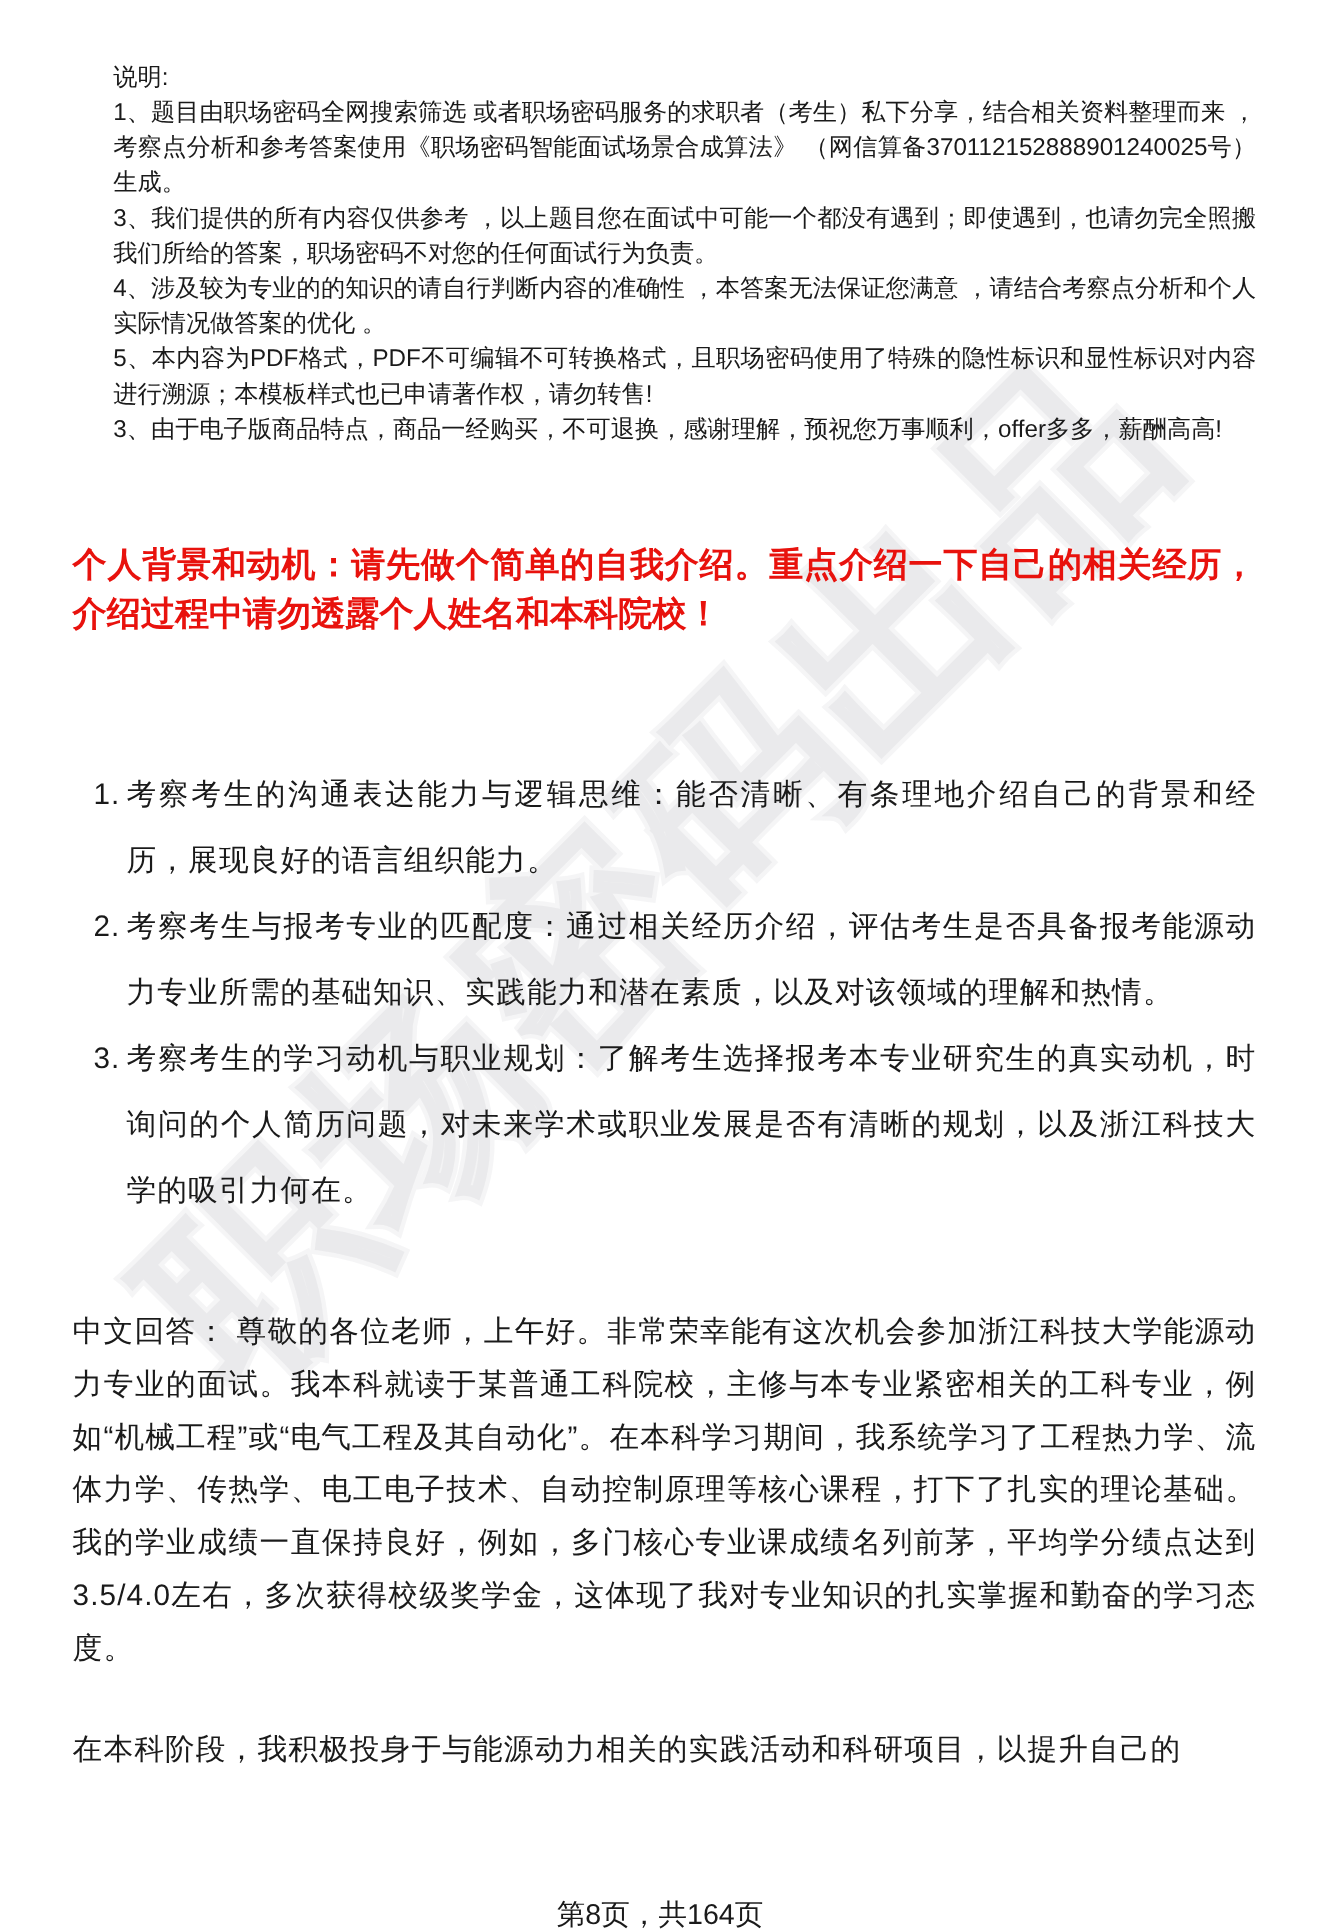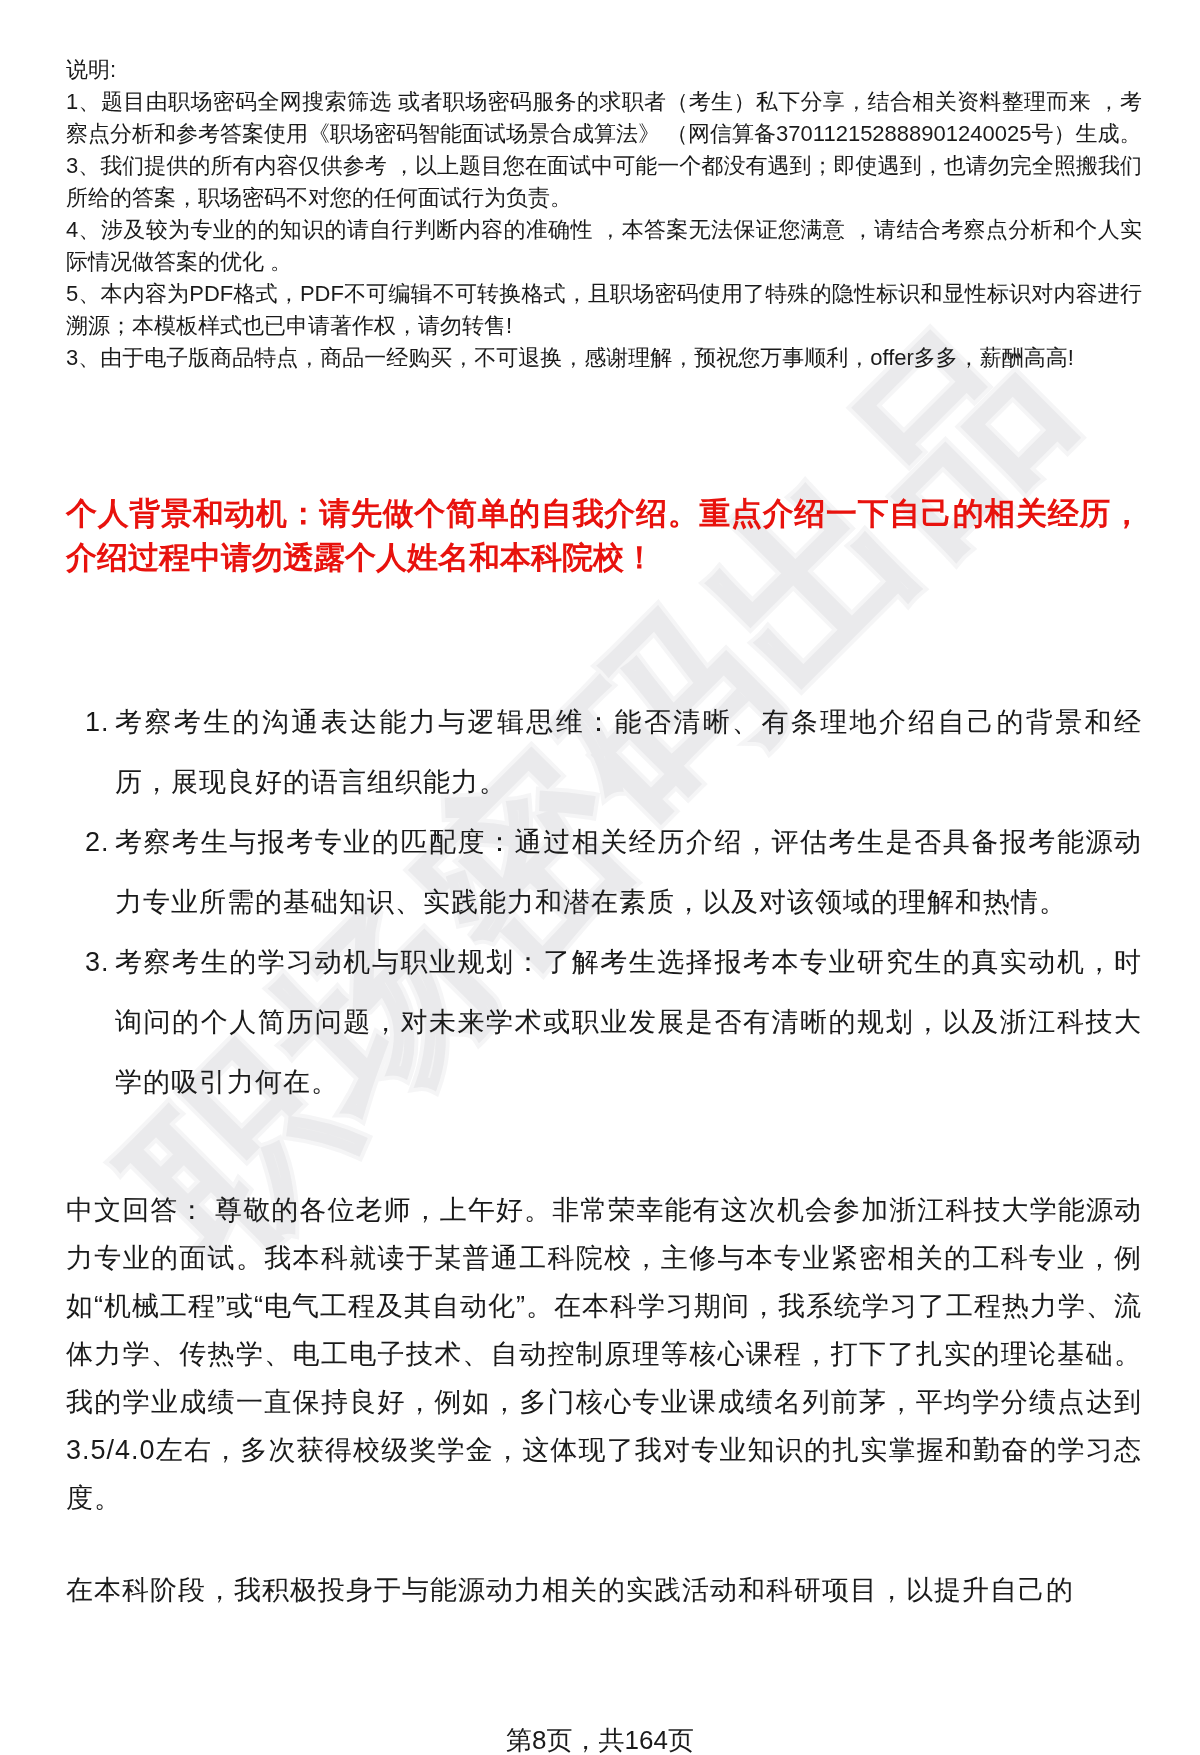--- a/index.html
+++ b/index.html
@@ -23,21 +23,21 @@
     white-space: nowrap;
     letter-spacing: 8px;
     color: rgba(160,160,168,0.13);
     -webkit-text-stroke: 8px rgba(160,160,168,0.10);
     z-index: 0;
     pointer-events: none;
   }
   .block { position: absolute; left: 66px; right: 58px; z-index: 1; }
 
   
-  .notice { top: 54px; font-size: 22px; line-height: 32px; text-align: justify; }
+  .notice { top: 54px; font-size: 22px; line-height: 32px; text-align: justify; margin-left: 37px; }
   .notice-title { text-align: left; }
 
   
   .q-heading {
     top: 492px;
     font-size: 31px;
     line-height: 44px;
     font-weight: bold;
     color: #e8120d;
     text-align: justify;

